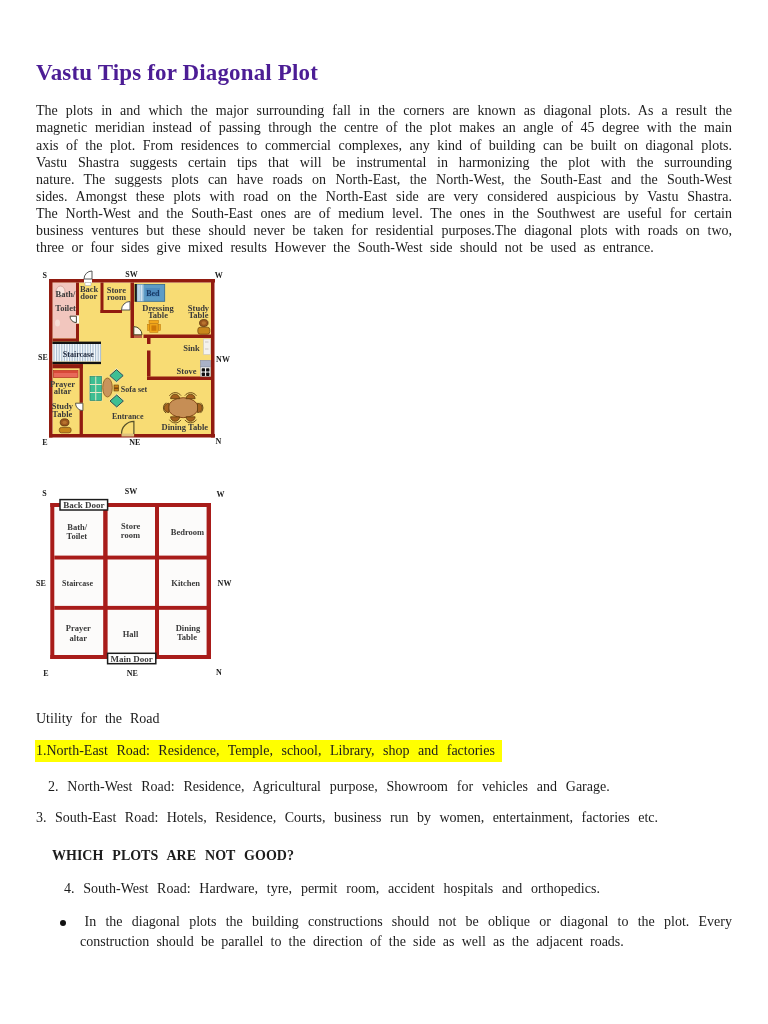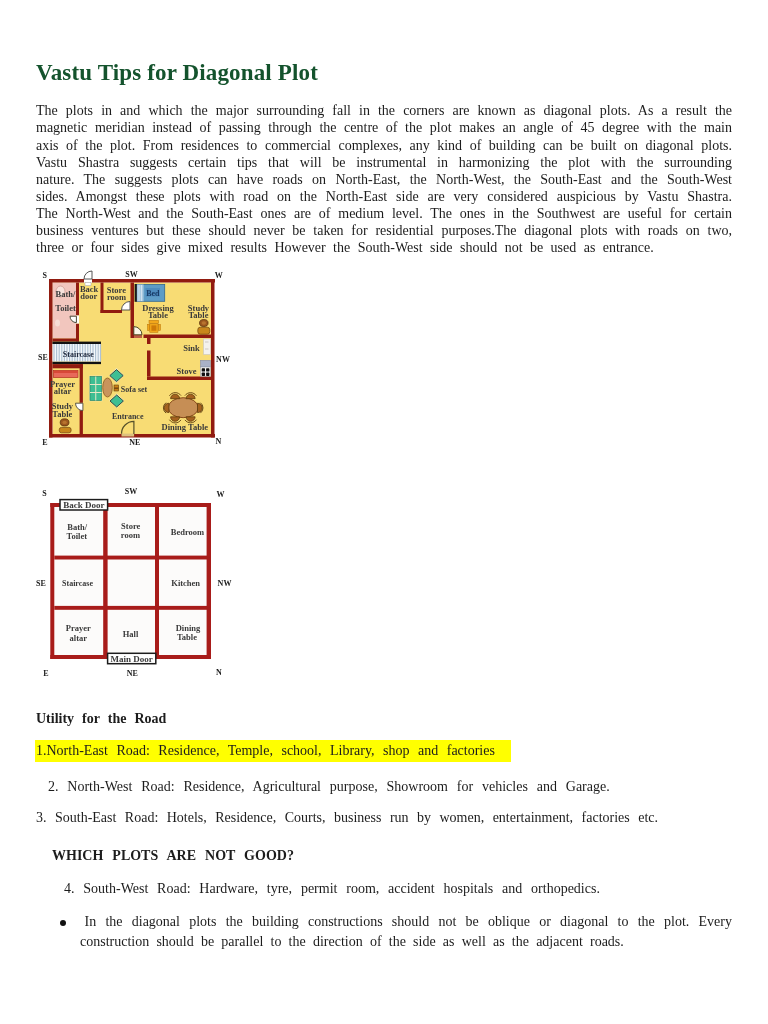--- a/index.html
+++ b/index.html
@@ -5,21 +5,21 @@
 html,body{margin:0;padding:0;}
 body{width:768px;height:1024px;background:#ffffff;font-family:"Liberation Serif",serif;position:relative;overflow:hidden;}
 .abs{position:absolute;}
 .jline{display:block;text-align:justify;text-align-last:justify;height:17.14px;line-height:17.14px;white-space:nowrap;}
 .jlast{text-align-last:left;}
 .t14{font-size:14px;color:#1c1c1c;}
 </style>
 </head>
 <body>
 
-<div class="abs" style="left:36px;top:58.8px;font-size:23px;font-weight:bold;color:#14532d;line-height:27px;letter-spacing:0.15px;">Vastu Tips for Diagonal Plot</div>
+<div class="abs" style="left:36px;top:58.8px;font-size:23px;font-weight:bold;color:#4c1d95;line-height:27px;letter-spacing:0.15px;">Vastu Tips for Diagonal Plot</div>
 
 <div class="abs t14" style="left:36px;top:102.3px;width:696px;">
 <span class="jline">The plots in and which the major surrounding fall in the corners are known as diagonal plots. As a result the</span>
 <span class="jline">magnetic meridian instead of passing through the centre of the plot makes an angle of 45 degree with the main</span>
 <span class="jline">axis of the plot. From residences to commercial complexes, any kind of building can be built on diagonal plots.</span>
 <span class="jline">Vastu Shastra suggests certain tips that will be instrumental in harmonizing the plot with the surrounding</span>
 <span class="jline">nature. The suggests plots can have roads on North-East, the North-West, the South-East and the South-West</span>
 <span class="jline">sides. Amongst these plots with road on the North-East side are very considered auspicious by Vastu Shastra.</span>
 <span class="jline">The North-West and the South-East ones are of medium level. The ones in the Southwest are useful for certain</span>
 <span class="jline">business ventures but these should never be taken for residential purposes.The diagonal plots with roads on two,</span>
@@ -344,23 +344,23 @@
 <text x="220.4" y="496.6">W</text>
 <text x="41" y="586.4">SE</text>
 <text x="224.5" y="586.4">NW</text>
 <text x="46" y="676.3">E</text>
 <text x="132.4" y="676">NE</text>
 <text x="219" y="675.2">N</text>
 </g>
 </g>
 </svg>
 
-<div class="abs t14" style="left:36px;top:710.6px;font-weight:bold;word-spacing:4.5px;">Utility for the Road</div>
-
-<div class="abs t14" style="left:35px;top:740px;line-height:22px;background:#ffff00;padding:0 16px 0 1px;word-spacing:5px;">1.North-East Road: Residence, Temple, school, Library, shop and factories</div>
+<div class="abs t14" style="left:36px;top:710.6px;font-weight:normal;word-spacing:4.5px;">Utility for the Road</div>
+
+<div class="abs t14" style="left:35px;top:740px;line-height:22px;background:#ffff00;padding:0 7px 0 1px;word-spacing:5px;">1.North-East Road: Residence, Temple, school, Library, shop and factories</div>
 
 <div class="abs t14" style="left:48px;top:778.9px;word-spacing:5.35px;text-align:center;">2. North-West Road: Residence, Agricultural purpose, Showroom for vehicles and Garage.</div>
 
 <div class="abs t14" style="left:36px;top:809.9px;word-spacing:4.95px;">3. South-East Road: Hotels, Residence, Courts, business run by women, entertainment, factories etc.</div>
 
 <div class="abs t14" style="left:52px;top:847.9px;font-weight:bold;word-spacing:5.5px;">WHICH PLOTS ARE NOT GOOD?</div>
 
 <div class="abs t14" style="left:36px;top:880.9px;word-spacing:5.3px;margin-left:28px;">4. South-West Road: Hardware, tyre, permit room, accident hospitals and orthopedics.</div>
 
 <div class="abs" style="left:60.1px;top:920.2px;width:6.2px;height:6.2px;border-radius:50%;background:#111;"></div>

